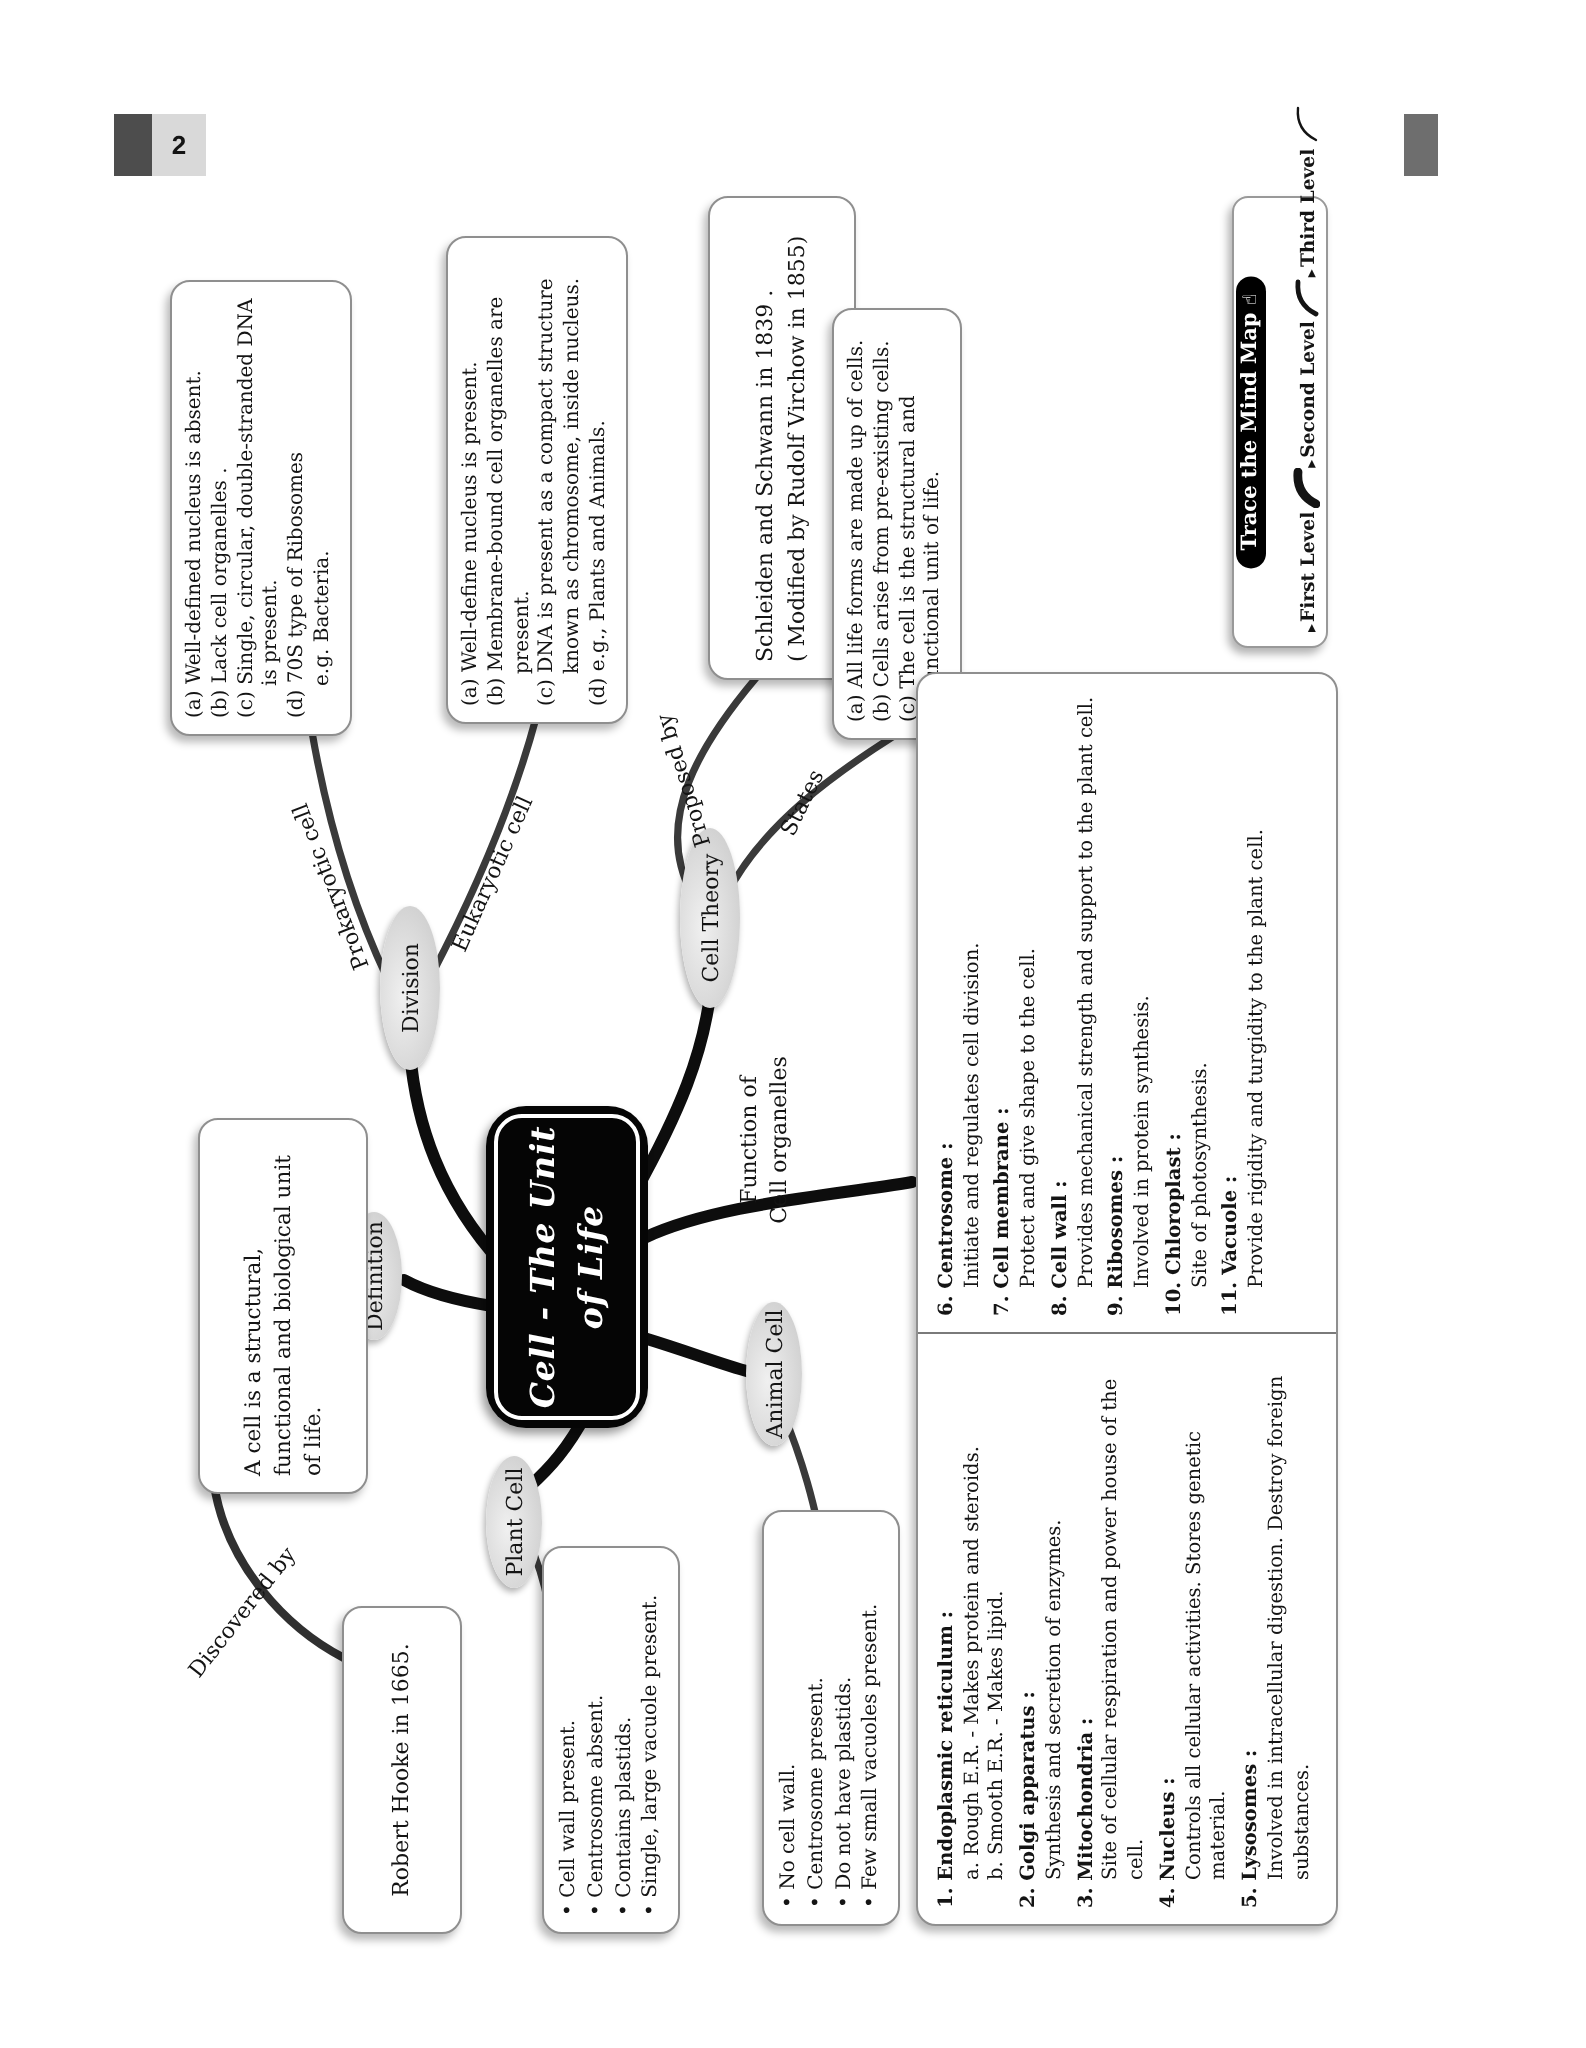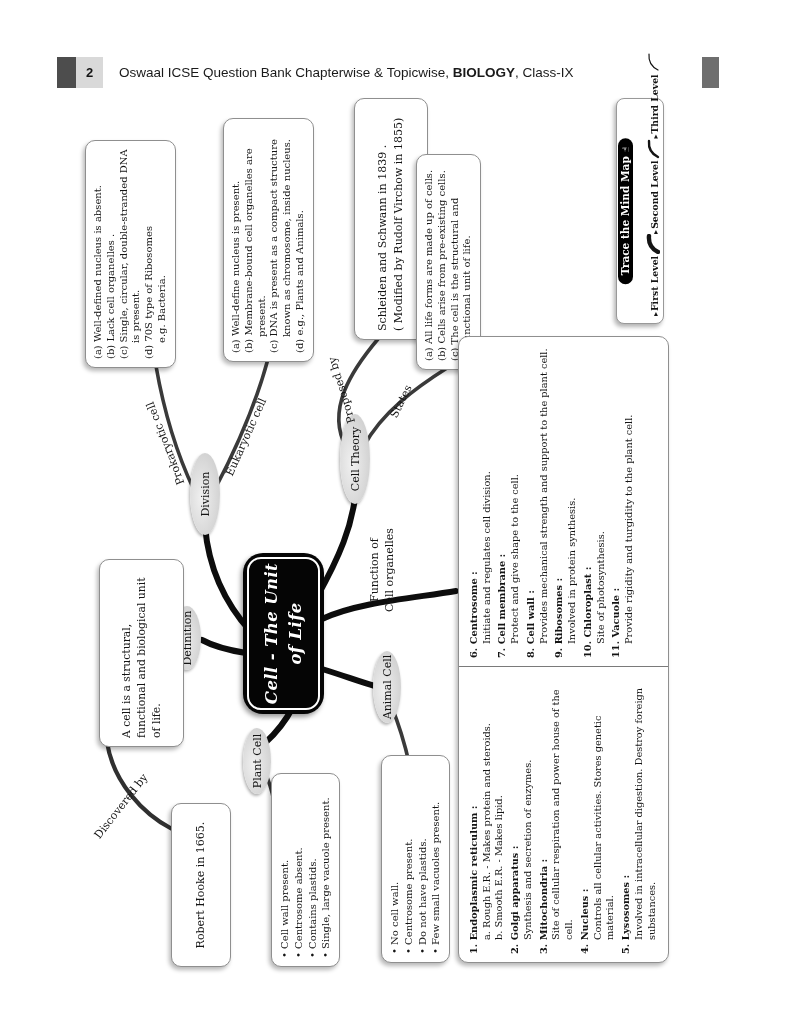--- a/index.html
+++ b/index.html
@@ -83,21 +83,20 @@
   .lv svg{margin-left:2px;}
 </style>
 </head>
 <body>
 
 <div class="page">
 
   <div class="header">
     <div class="hsq hsq-left"></div>
     <div class="hnum">2</div>
-    <div class="htitle"><span>Oswaal ICSE Question Bank Chapterwise &amp; Topicwise, </span><b>BIOLOGY</b><span>, Class-IX</span></div>
     <div class="hsq hsq-right"></div>
   </div>
 
   <div class="map-wrap">
     <div class="map-canvas">
 
       <svg class="connectors" width="900" height="620" viewBox="0 0 900 620">
         <g fill="none" stroke="#0d0d0d" stroke-width="6" stroke-linecap="round">
           <path d="M368,196 C402,165 438,153 474,150"></path>
           <path d="M347,191 C350,172 354,158 360,147"></path>

